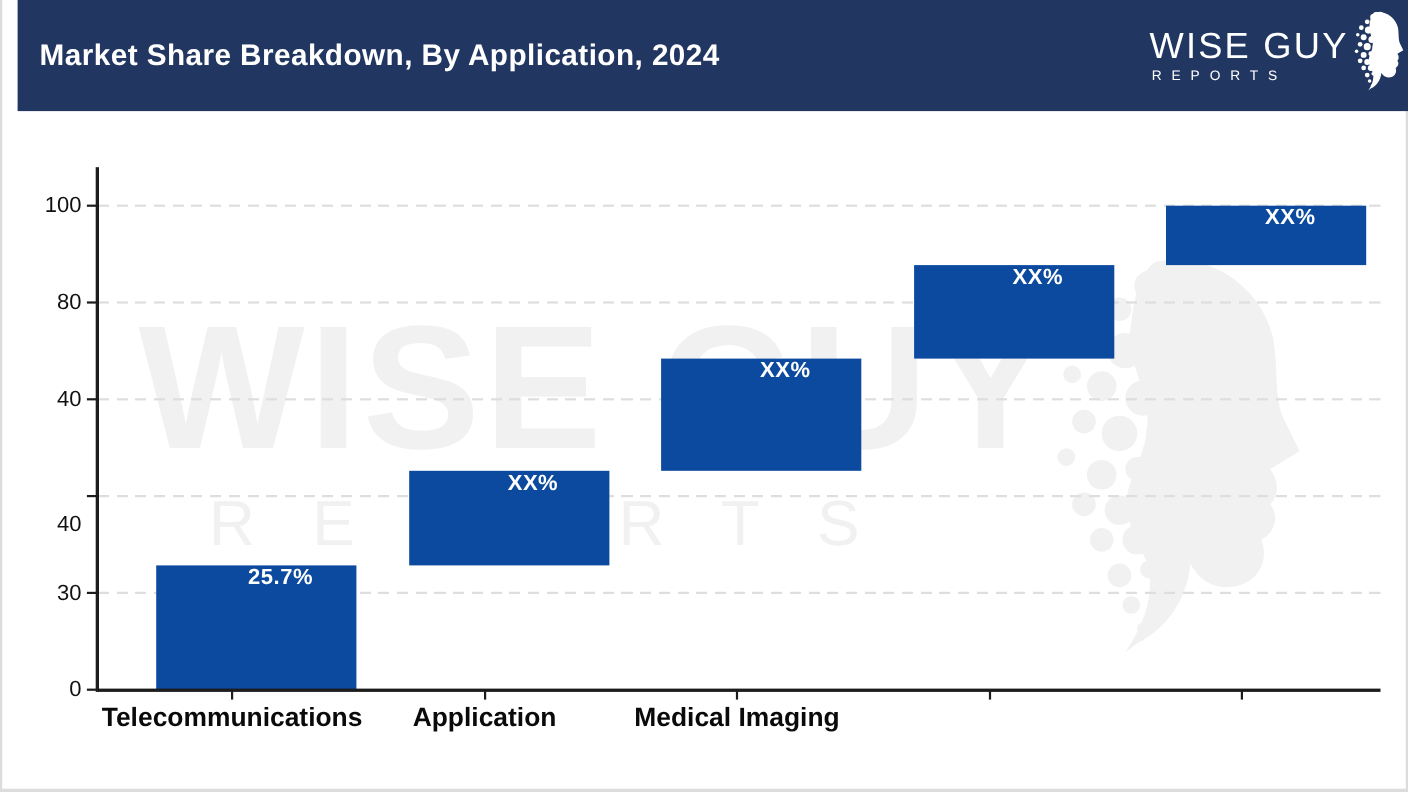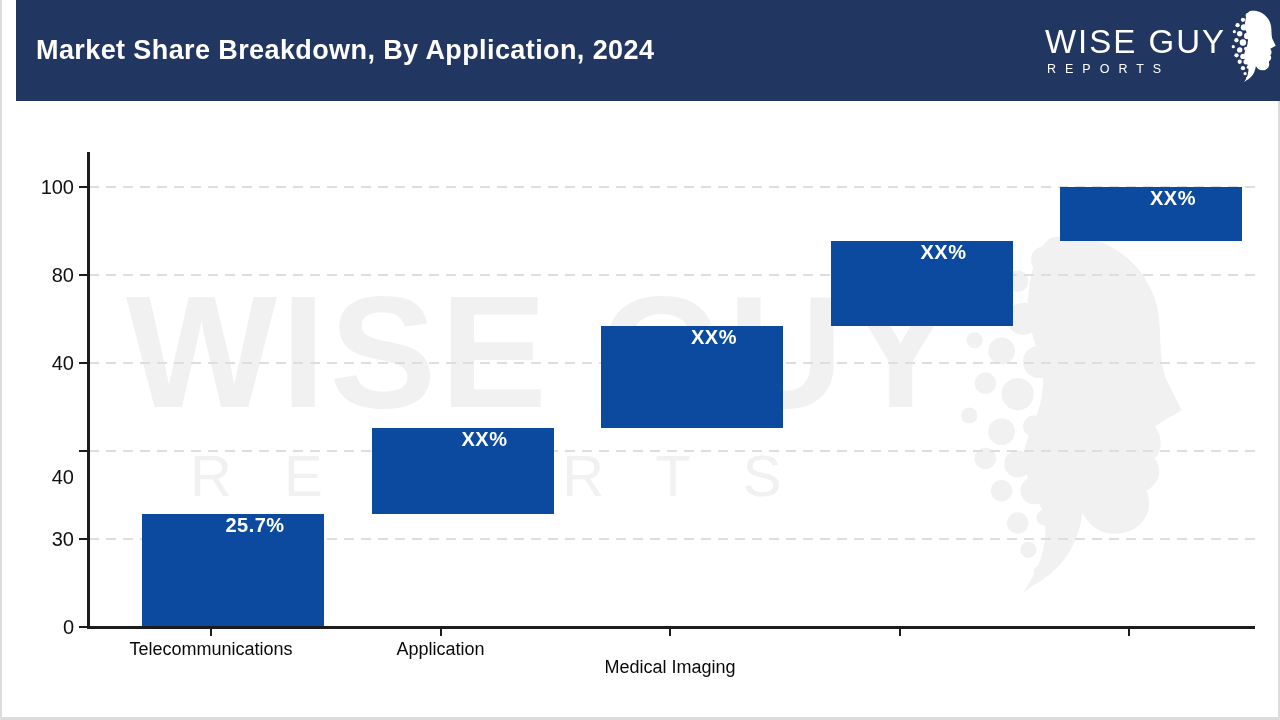--- a/index.html
+++ b/index.html
@@ -34,21 +34,21 @@
   #plot{position:absolute;inset:0;z-index:1;}
   .gridline{position:absolute;height:2px;
             background:repeating-linear-gradient(to right,var(--grid) 0,var(--grid) 10px,transparent 10px,transparent 17px);}
   .ytick-mark{position:absolute;width:10px;height:2px;background:var(--axis);}
   .ytick-label{position:absolute;text-align:right;font-size:20px;color:var(--tick-label);line-height:24px;}
   .xspine{position:absolute;height:3px;background:var(--axis);}
   .yspine{position:absolute;width:3px;background:var(--axis);}
   .bar{position:absolute;background:var(--bar);display:flex;justify-content:center;padding-left:44px;}
   .bar-label{color:var(--bar-label);font-size:20px;font-weight:700;letter-spacing:.5px;}
   .xtick-mark{position:absolute;width:2px;height:9px;background:var(--axis);}
-  .xcat-label{position:absolute;width:300px;text-align:center;font-size:18px;font-weight:400;color:#0a0a0a;}
+  .xcat-label{position:absolute;width:300px;text-align:center;font-size:24px;font-weight:700;color:#0a0a0a;}
 </style>
 </head>
 <body>
 
 <svg width="0" height="0" style="position:absolute">
   <defs>
     <g id="head-face">
       <path d="M52,6 C70,2 88,14 92,32 C94,44 92,52 96,60 L101,70 L91,76
                C94,80 94,85 91,88 C94,92 93,97 88,100 C91,108 86,116 76,116
                C70,116 66,112 64,108 C63,120 56,130 46,135 L42,138
@@ -123,21 +123,21 @@
       <div class="xcat-label" style="left: 61px; top: 639px;">Telecommunications</div>
       <div class="bar" style="left: 371.5px; top: 428.12px; width: 138px; height: 85.8px;">
         <span class="bar-label">XX%</span>
       </div>
       <div class="xtick-mark" style="left: 439.5px; top: 627px;"></div>
       <div class="xcat-label" style="left: 290.5px; top: 639px;">Application</div>
       <div class="bar" style="left: 601px; top: 326.04px; width: 138px; height: 102.08px;">
         <span class="bar-label">XX%</span>
       </div>
       <div class="xtick-mark" style="left: 669px; top: 627px;"></div>
-      <div class="xcat-label" style="left: 520px; top: 639px; margin-top: 18px;">Medical Imaging</div>
+      <div class="xcat-label" style="left: 520px; top: 639px;">Medical Imaging</div>
       <div class="bar" style="left: 830.5px; top: 241.12px; width: 138px; height: 84.92px;">
         <span class="bar-label">XX%</span>
       </div>
       <div class="xtick-mark" style="left: 898.5px; top: 627px;"></div>
       <div class="bar" style="left: 1060px; top: 187px; width: 138px; height: 54.12px;">
         <span class="bar-label">XX%</span>
       </div>
       <div class="xtick-mark" style="left: 1128px; top: 627px;"></div>
       <div class="xspine" style="left: 89px; top: 626px; width: 1166px;"></div>
       <div class="yspine" style="left: 87px; top: 152px; height: 477px;"></div>

